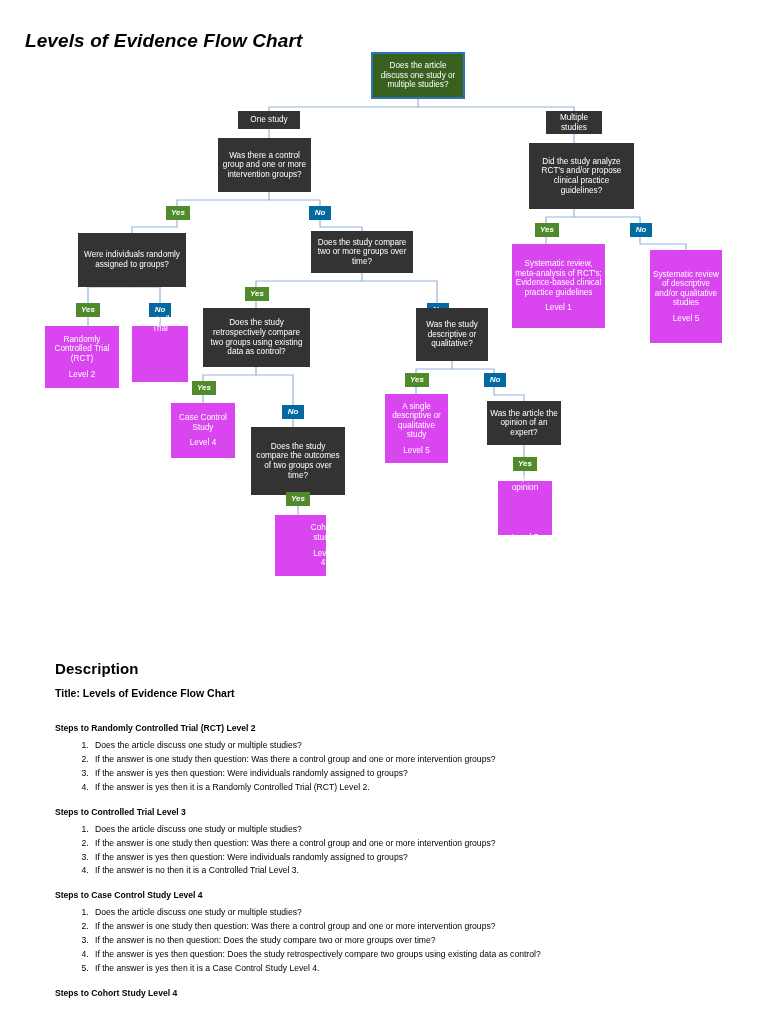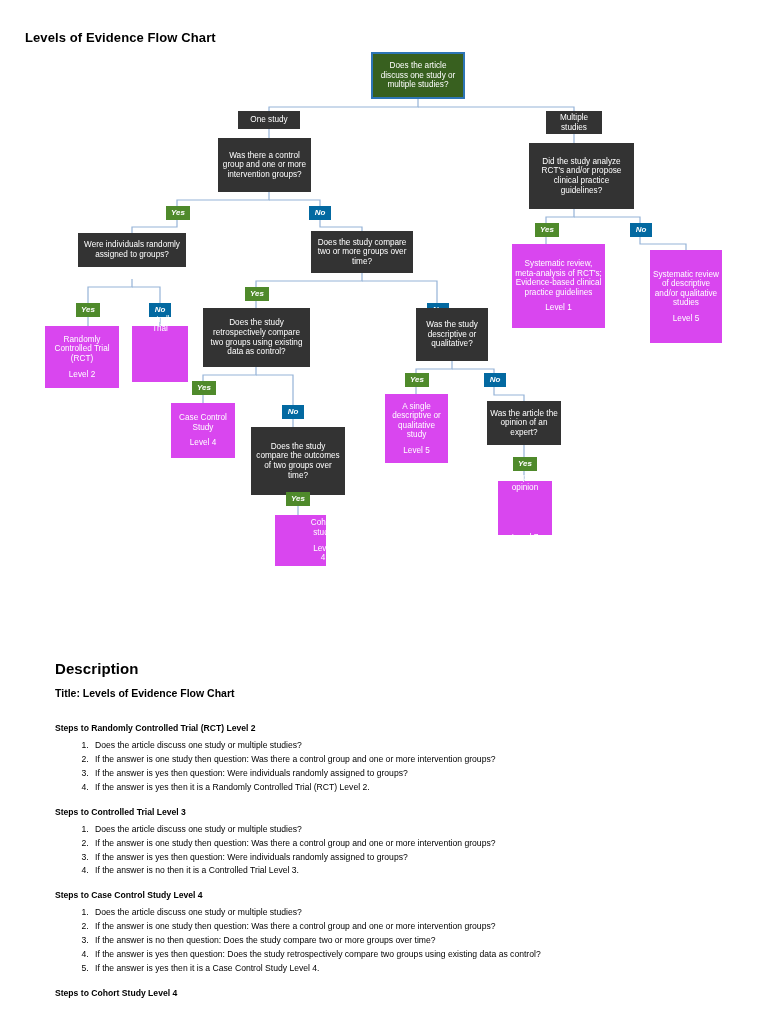--- a/index.html
+++ b/index.html
@@ -5,21 +5,21 @@
   html,body{margin:0;padding:0;background:#ffffff;}
   body{
     width:768px;height:1024px;position:relative;overflow:hidden;
     font-family:"Liberation Sans","DejaVu Sans",sans-serif;
     color:#000;
   }
 
   
   .page-title{
     position:absolute;left:25px;top:30px;
-    font-size:13px;font-weight:bold;letter-spacing:.1px;
+    font-size:19px;font-weight:bold;letter-spacing:.1px;font-style:italic;
   }
 
   
   #chart{position:absolute;left:0;top:0;width:768px;height:620px;}
   #wires{position:absolute;left:0;top:0;width:768px;height:620px;}
 
   .node{
     position:absolute;box-sizing:border-box;
     display:flex;flex-direction:column;align-items:center;justify-content:center;
     text-align:center;color:#ffffff;line-height:1.17;
@@ -150,21 +150,21 @@
 
   <div class="node n-term" style="left:512px;top:244px;width:93px;height:84px;">
     <span>Systematic review, meta-analysis of RCT's; Evidence-based clinical practice guidelines</span>
     <span class="lvl">Level 1</span>
   </div>
   <div class="node n-term" style="left:650px;top:250px;width:72px;height:93px;">
     <span>Systematic review of descriptive and/or qualitative studies</span>
     <span class="lvl">Level 5</span>
   </div>
 
-  <div class="node n-q" style="left:78px;top:233px;width:108px;height:34px;">
+  <div class="node n-q" style="left:78px;top:233px;width:108px;height:54px;">
     <span>Were individuals randomly assigned to groups?</span>
   </div>
 
   <div class="tag tag-yes" style="left:76px;top:303px;width:24px;">Yes</div>
   <div class="tag tag-no" style="left:149px;top:303px;width:22px;">No</div>
 
   <div class="node n-term" style="left:45px;top:326px;width:74px;height:62px;">
     <span>Randomly Controlled Trial (RCT)</span>
     <span class="lvl">Level 2</span>
   </div>
@@ -191,21 +191,21 @@
     <span>Case Control Study</span>
     <span class="lvl">Level 4</span>
   </div>
 
   <div class="node n-q" style="left:251px;top:427px;width:94px;height:68px;">
     <span>Does the study compare the outcomes of two groups over time?</span>
   </div>
 
   <div class="tag tag-yes" style="left:286px;top:492px;width:24px;">Yes</div>
 
-  <div class="node n-term" style="left:275px;top:515px;width:47px;height:51px;padding-left:48px;">
+  <div class="node n-term" style="left:275px;top:515px;width:47px;height:61px;padding-left:48px;">
     <span>Cohort study</span>
     <span class="lvl">Level 4</span>
   </div>
 
   <div class="node n-q" style="left:416px;top:308px;width:72px;height:53px;">
     <span>Was the study descriptive or qualitative?</span>
   </div>
 
   <div class="tag tag-yes" style="left:405px;top:373px;width:24px;">Yes</div>
   <div class="tag tag-no" style="left:484px;top:373px;width:22px;">No</div>

